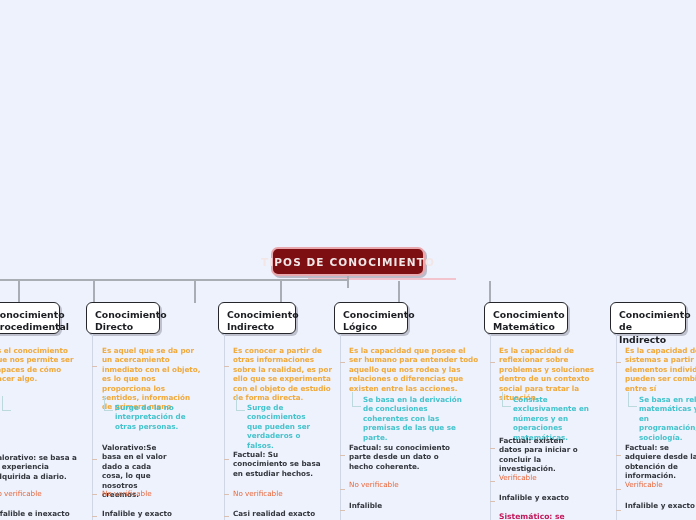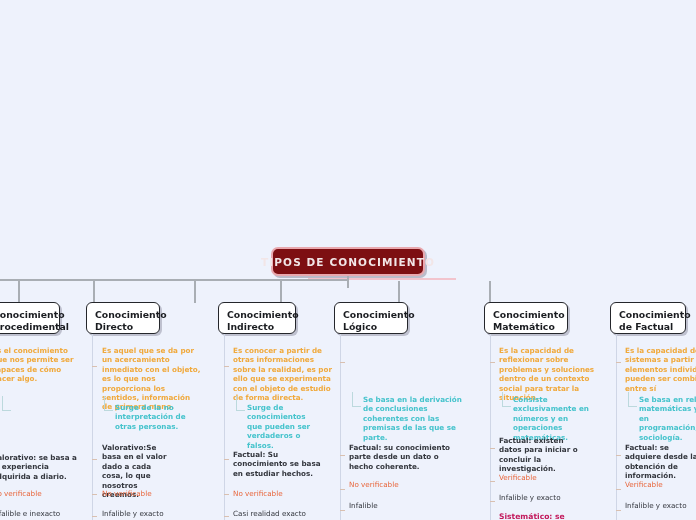--- a/index.html
+++ b/index.html
@@ -48,21 +48,21 @@
   .branch .title{
     color:#1a1c20;font-size:9.3px;font-weight:bold;line-height:12.4px;
   }
 
   
   .txt{position:absolute;box-sizing:border-box;}
   .desc{color:#f0a93c;font-size:7.2px;font-weight:bold;line-height:9.4px;}
   .sub{color:#45c3cc;font-size:7.2px;font-weight:bold;line-height:9.4px;}
   .fact{color:#33363d;font-size:7.2px;font-weight:bold;line-height:9.4px;}
   .verif{color:#e8663b;font-size:7.2px;font-weight:normal;line-height:9.4px;}
-  .infal{color:#33363d;font-size:7.2px;font-weight:normal;line-height:9.4px;}
+  .infal{color:#33363d;font-size:7.2px;font-weight:bold;line-height:9.4px;}
   .sist{color:#c2185b;font-size:7.6px;font-weight:bold;line-height:9.6px;}
 </style>
 </head>
 <body>
 
 <div id="canvas">
 
   <div class="pinkline" style="left:308px;top:278px;width:148px;"></div>
 
   <div class="central" style="left:271px;top:247px;width:154px;height:29px;">
@@ -125,20 +125,21 @@
   <div class="txt verif" style="left:233px;top:489px;width:92px;">No verificable</div>
   <div class="tick" style="left:224px;top:516px;"></div>
   <div class="txt infal" style="left:233px;top:509px;width:100px;">Casi realidad exacto</div>
 
   <div class="branch" style="left:334px;top:302px;width:74px;height:32px;">
     <div class="title">Conocimiento</div>
     <div class="title">Lógico</div>
   </div>
   <div class="spine" style="left:340px;top:334px;height:186px;"></div>
   <div class="tick" style="left:340px;top:362px;"></div>
+  <div class="txt desc" style="left:349px;top:346px;width:130px;">Es la capacidad que posee el ser humano para entender todo aquello que nos rodea y las relaciones o diferencias que existen entre las acciones.</div>
   <div class="subelbow" style="left:352px;top:392px;width:8px;height:14px;"></div>
   <div class="txt sub" style="left:363px;top:395px;width:106px;">Se basa en la derivación de conclusiones coherentes con las premisas de las que se parte.</div>
   <div class="tick" style="left:340px;top:455px;"></div>
   <div class="txt fact" style="left:349px;top:443px;width:104px;">Factual: su conocimiento parte desde un dato o hecho coherente.</div>
   <div class="tick" style="left:340px;top:489px;"></div>
   <div class="txt verif" style="left:349px;top:480px;width:92px;">No verificable</div>
   <div class="tick" style="left:340px;top:510px;"></div>
   <div class="txt infal" style="left:349px;top:501px;width:92px;">Infalible</div>
 
   <div class="branch" style="left:484px;top:302px;width:84px;height:32px;">
@@ -153,21 +154,21 @@
   <div class="tick" style="left:490px;top:448px;"></div>
   <div class="txt fact" style="left:499px;top:436px;width:86px;">Factual: existen datos para iniciar o concluir la investigación.</div>
   <div class="tick" style="left:490px;top:481px;"></div>
   <div class="txt verif" style="left:499px;top:473px;width:92px;">Verificable</div>
   <div class="tick" style="left:490px;top:501px;"></div>
   <div class="txt infal" style="left:499px;top:493px;width:92px;">Infalible y exacto</div>
   <div class="txt sist" style="left:499px;top:512px;width:92px;">Sistemático: se</div>
 
   <div class="branch" style="left:610px;top:302px;width:76px;height:32px;">
     <div class="title">Conocimiento</div>
-    <div class="title">de Factual</div>
+    <div class="title">de Indirecto</div>
   </div>
   <div class="spine" style="left:616px;top:334px;height:186px;"></div>
   <div class="tick" style="left:616px;top:362px;"></div>
   <div class="txt desc" style="left:625px;top:346px;width:120px;">Es la capacidad de generar sistemas a partir de elementos individuales que pueden ser combinados entre sí</div>
   <div class="subelbow" style="left:628px;top:392px;width:8px;height:14px;"></div>
   <div class="txt sub" style="left:639px;top:395px;width:108px;">Se basa en relaciones matemáticas y son usadas en programación,arquitectura, sociología.</div>
   <div class="tick" style="left:616px;top:455px;"></div>
   <div class="txt fact" style="left:625px;top:443px;width:76px;">Factual: se adquiere desde la obtención de información.</div>
   <div class="tick" style="left:616px;top:489px;"></div>
   <div class="txt verif" style="left:625px;top:480px;width:92px;">Verificable</div>

